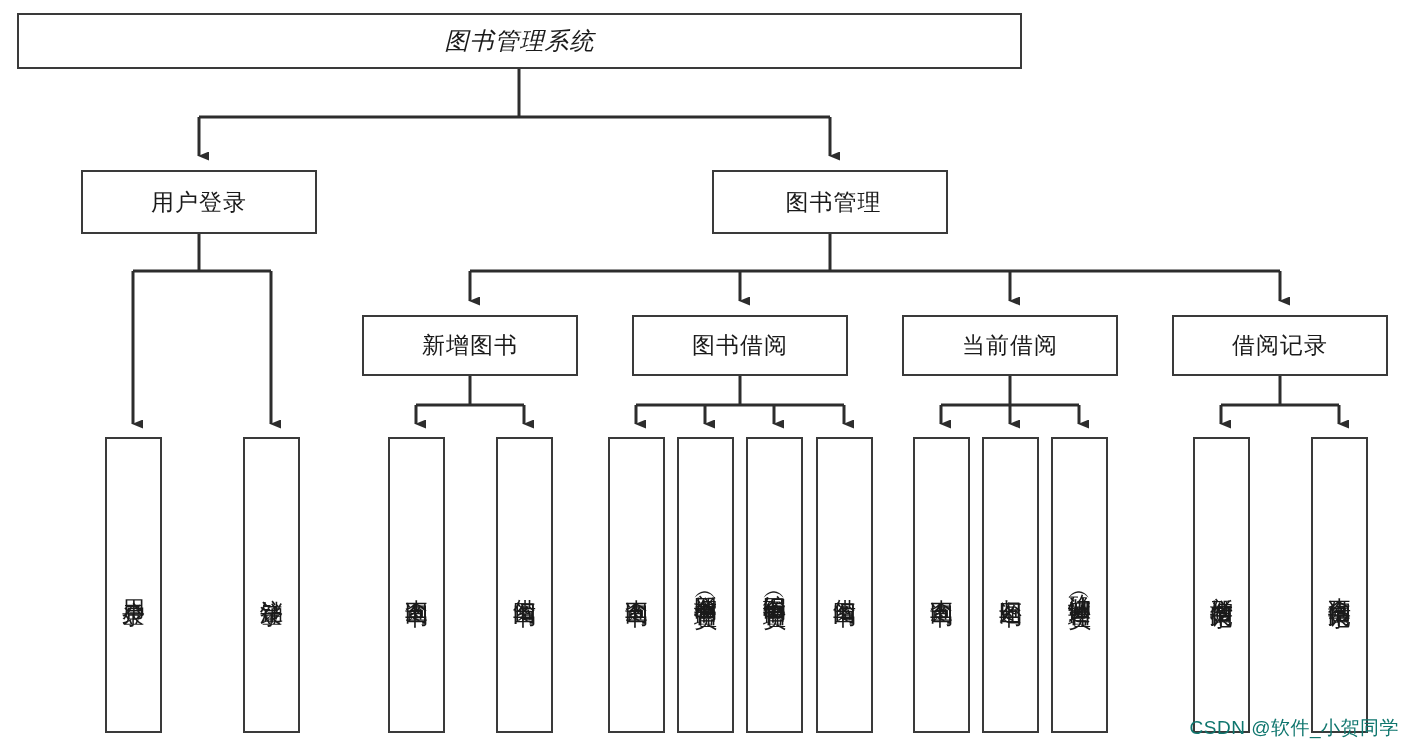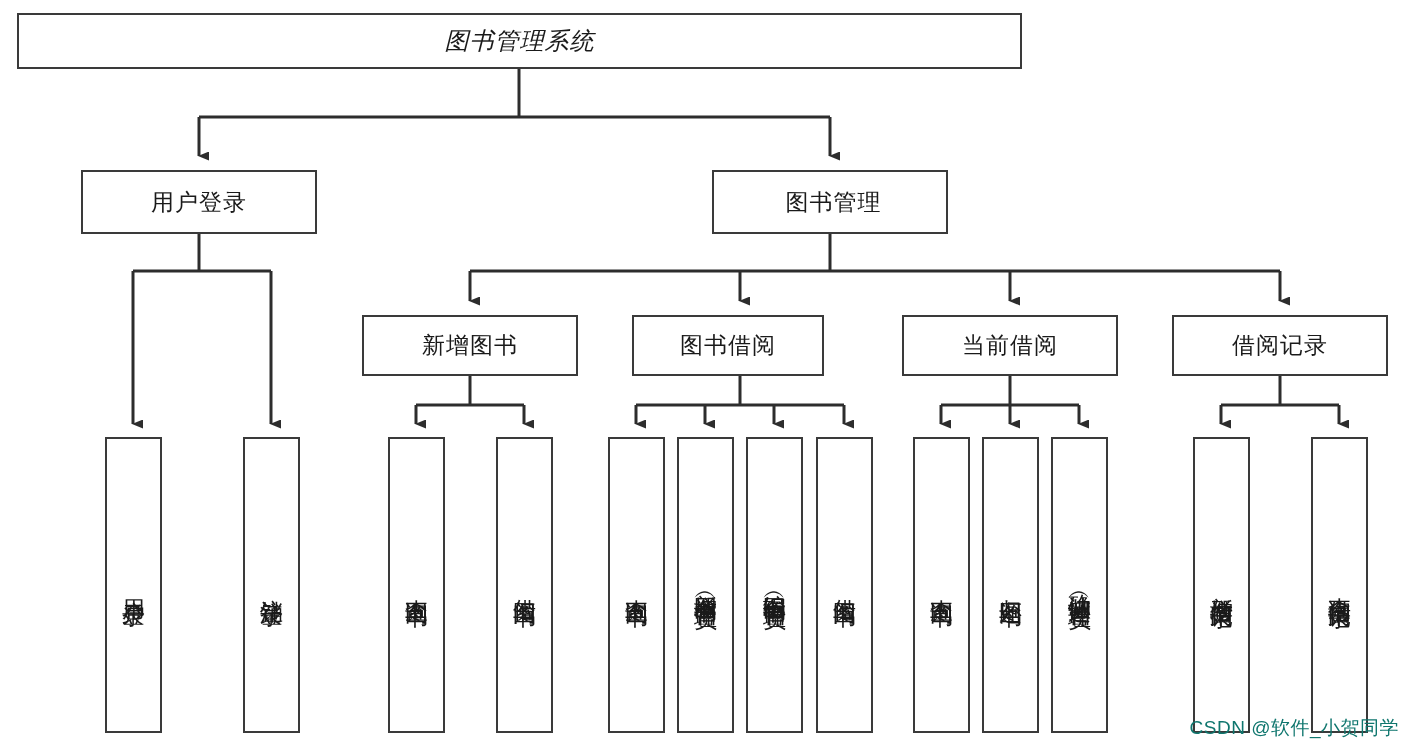--- a/index.html
+++ b/index.html
@@ -130,21 +130,21 @@
   <div class="node horiz" style="left:81px; top:170px; width:236px; height:64px;">
     <span class="label">用户登录</span>
   </div>
   <div class="node horiz" style="left:712px; top:170px; width:236px; height:64px;padding-left:7px;">
     <span class="label">图书管理</span>
   </div>
 
   <div class="node horiz" style="left:362px; top:315px; width:216px; height:61px;">
     <span class="label">新增图书</span>
   </div>
-  <div class="node horiz" style="left:632px; top:315px; width:192px; height:61px;">
+  <div class="node horiz" style="left:632px; top:315px; width:216px; height:61px;">
     <span class="label">图书借阅</span>
   </div>
   <div class="node horiz" style="left:902px; top:315px; width:216px; height:61px;justify-content:center;">
     <span class="label">当前借阅</span>
   </div>
   <div class="node horiz" style="left:1172px; top:315px; width:216px; height:61px;">
     <span class="label">借阅记录</span>
   </div>
 
   <div class="node vert" style="left:105px; top:437px; width:57px; height:296px;">

